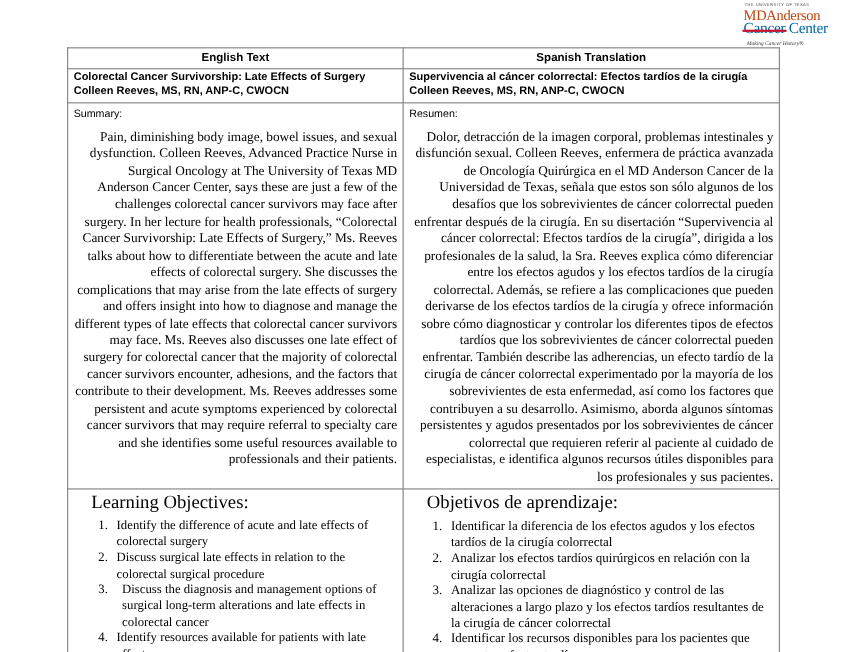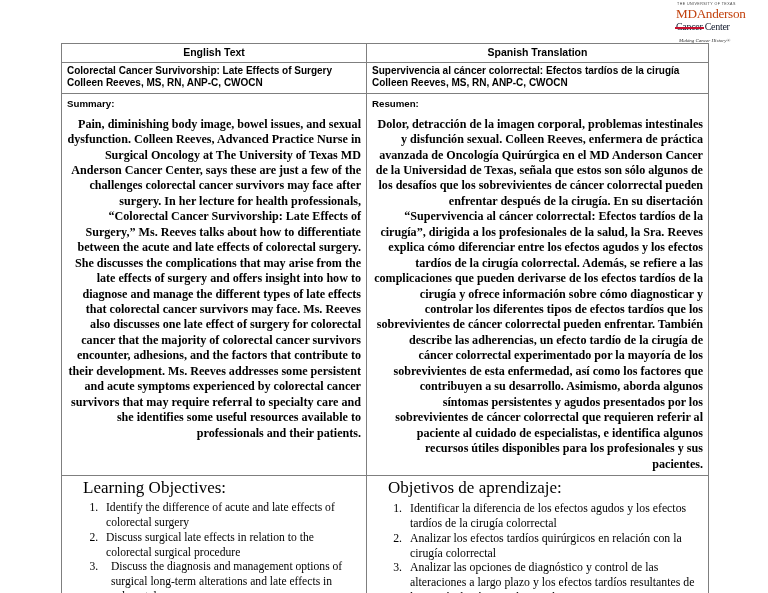--- a/index.html
+++ b/index.html
@@ -35,24 +35,24 @@
   .logo-line1 {
     font-family: "Liberation Serif", serif;
     font-size: 13.2px;
     line-height: 13px;
     letter-spacing: -0.3px;
     color: #c2410c;
     white-space: nowrap;
   }
   .logo-line2 {
     font-family: "Liberation Serif", serif;
-    font-size: 10px;
+    font-size: 14px;
     line-height: 13.5px;
     letter-spacing: -0.3px;
-    color: #0f172a;
+    color: #0369a1;
     white-space: nowrap;
     position: relative;
   }
   .logo-cancer {
     position: relative;
     display: inline-block;
   }
   .logo-cancer::after {
     content: "";
     position: absolute;
@@ -103,21 +103,21 @@
     font-family: "Liberation Sans", sans-serif;
     font-weight: bold;
     font-size: 10px;
     line-height: 12.3px;
     padding-top: 2px;
     padding-bottom: 2px;
     margin-left: 32px;
   }
   .title-cell div { white-space: nowrap; }
 
-  .body-cell { padding-top: 5px; padding-bottom: 6px; font-weight: bold; }
+  .body-cell { padding-top: 5px; padding-bottom: 6px; }
   .body-cell.en { padding-left: 6px; padding-right: 4px; }
   .body-cell.es { padding-left: 7px; padding-right: 5px; }
 
   .label-sans {
     font-family: "Liberation Sans", sans-serif;
     font-size: 9.7px;
     line-height: 13px;
     margin: 1px 0 7px 0;
   }
   .para {

